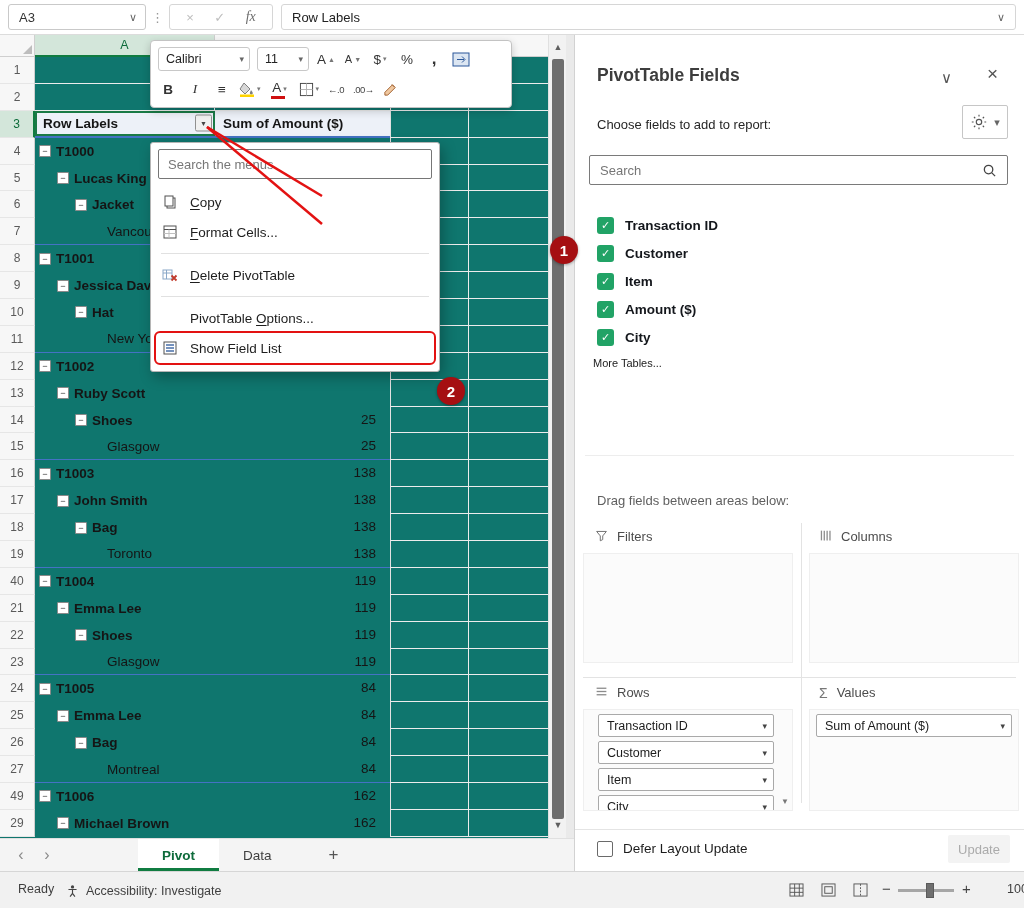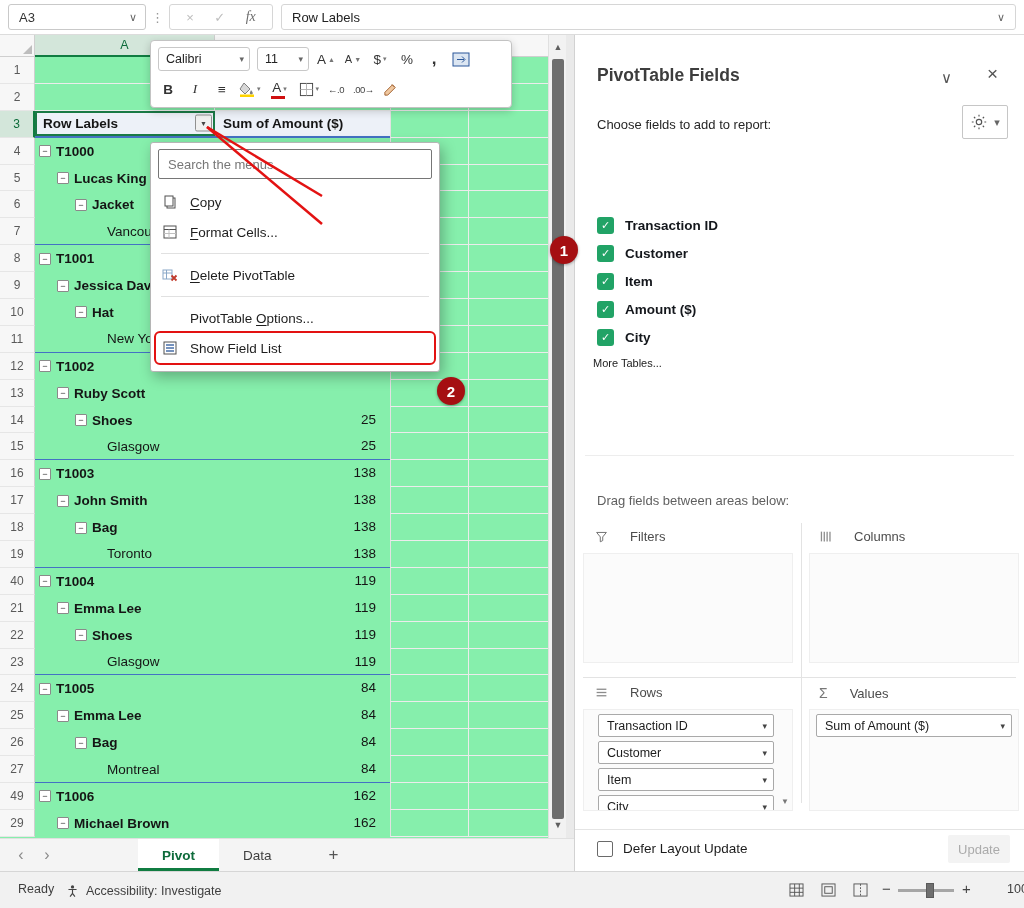--- a/index.html
+++ b/index.html
@@ -1,18 +1,18 @@
 <!DOCTYPE html>
 <html><head>
 <meta charset="utf-8">
 <style>
   * { box-sizing: border-box; margin: 0; padding: 0; }
   html,body { width:1024px; height:908px; overflow:hidden; background:#fff;
     font-family:"Liberation Sans","DejaVu Sans",sans-serif; }
-  #app { position:relative; width:970px; height:908px; background:#86efac; }
+  #app { position:relative; width:970px; height:908px; background:#0f766e; }
 
   
   #fbar { position:absolute; left:0; top:0; width:1024px; height:35px; background:#fff;
     border-bottom:1px solid #dcdcdc; display:flex; align-items:center; z-index:8; }
   .nbox { margin-left:8px; width:138px; height:26px; border:1px solid #c9c9c9; border-radius:3px;
     display:flex; align-items:center; padding:0 8px 0 10px; font-size:13px; color:#333; }
   .nbox .sp { flex:1; }
   .smallchv { color:#666; font-size:11px; }
   .dots { margin:0 5px; color:#999; font-size:13px; }
   .fxg { width:104px; height:26px; border:1px solid #d6d6d6; border-radius:3px; display:flex;
@@ -125,21 +125,21 @@
   #fields-list { position:absolute; left:22px; top:176px; right:20px; }
   .frow { height:28px; display:flex; align-items:center; }
   .fcb { width:17px; height:17px; flex:none; background:#21a366; border-radius:3px; color:#fff;
     font-size:11px; font-weight:bold; display:flex; align-items:center; justify-content:center; margin-right:11px; }
   .flab { font-weight:bold; font-size:13.5px; color:#14171c; }
   .more-tables { position:absolute; left:18px; top:322px; font-size:11px; color:#1c1c1c; }
   .p-div1 { position:absolute; left:10px; right:10px; top:420px; height:1px; background:#ededed; }
   .drag-hint { position:absolute; left:22px; top:458px; color:#5f5f5f; }
   .vdivq { position:absolute; left:226px; top:488px; height:280px; width:1px; background:#e3e3e3; }
   .hdivq { position:absolute; left:8px; right:8px; top:642px; height:1px; background:#e3e3e3; }
-  .zone-h { position:absolute; display:flex; align-items:center; gap:22px; font-size:13px; color:#4c4c4c; }
+  .zone-h { position:absolute; display:flex; align-items:flex-start; gap:9px; font-size:13px; color:#4c4c4c; }
   #zh-filters { left:20px; top:494px; } #zh-columns { left:244px; top:494px; }
   #zh-rows { left:20px; top:650px; } #zh-values { left:244px; top:650px; }
   .zone-h .sig { font-size:14px; color:#777; }
   .zone { position:absolute; background:#fbfbfb; border:1px solid #efefef; }
   #z-filters { left:8px; top:518px; width:210px; height:110px; }
   #z-columns { left:234px; top:518px; width:210px; height:110px; }
   #z-rows { left:8px; top:674px; width:210px; height:102px; overflow:hidden; padding:4px 0 0 14px; }
   #z-values { left:234px; top:674px; width:210px; height:102px; padding:4px 0 0 6px; }
   .chip { width:176px; height:23px; background:#fff; border:1px solid #a9a9a9; border-radius:2px;
     display:flex; align-items:center; padding:0 6px 0 8px; margin-bottom:4px; font-size:12.5px; color:#1c1c1c; }
@@ -625,20 +625,27 @@
     <div class="p-sub">Choose fields to add to report:</div>
     <div class="p-gear">
       <svg width="18" height="18" viewBox="0 0 20 20">
           <g stroke="#555" stroke-width="1.3" fill="none">
             <circle cx="10" cy="10" r="3"></circle>
             <path d="M10 4V2M10 18v-2M4 10H2M18 10h-2M5.8 5.8 4.4 4.4M15.6 15.6l-1.4-1.4M5.8 14.2l-1.4 1.4M15.6 4.4l-1.4 1.4"></path>
           </g>
         </svg>
       <span class="smallchv">▾</span>
     </div>
+    <div class="p-search">
+      <span class="ph">Search</span>
+      <svg width="15" height="15" viewBox="0 0 16 16">
+          <circle cx="7" cy="7" r="4.5" fill="none" stroke="#444" stroke-width="1.4"></circle>
+          <line x1="10.5" y1="10.5" x2="14" y2="14" stroke="#444" stroke-width="1.4"></line>
+        </svg>
+    </div>
     <div id="fields-list">
         <div class="frow">
           <span class="fcb">✓</span>
           <span class="flab">Transaction ID</span>
         </div>
         <div class="frow">
           <span class="fcb">✓</span>
           <span class="flab">Customer</span>
         </div>
         <div class="frow">

